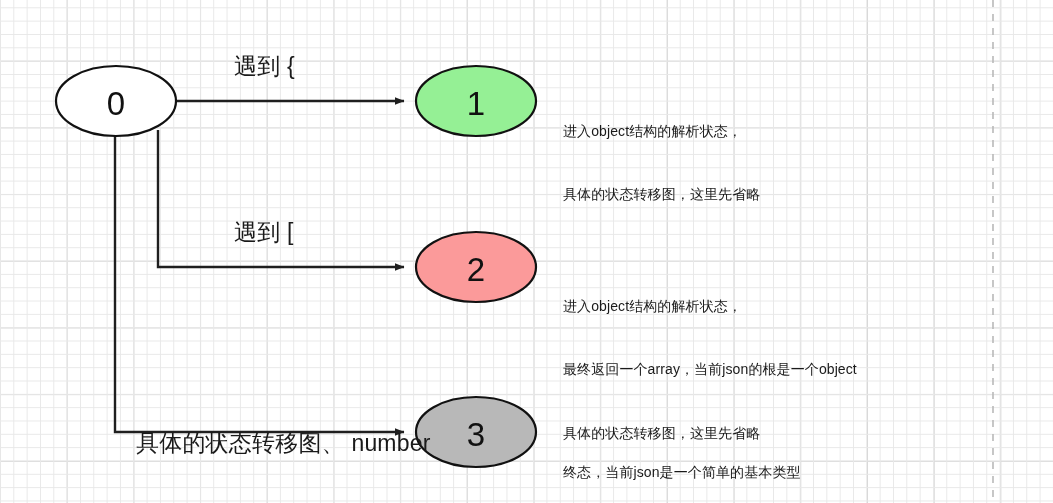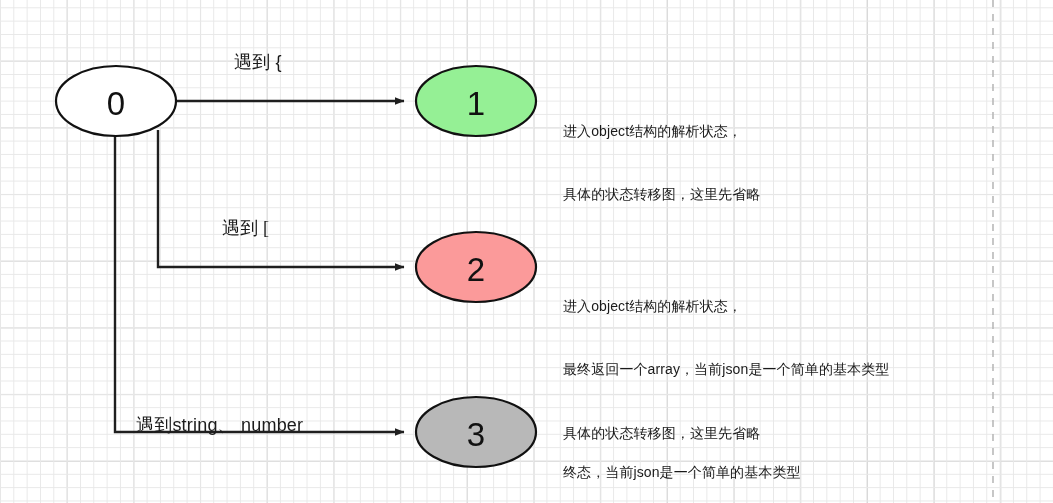--- a/index.html
+++ b/index.html
@@ -52,21 +52,21 @@
     stroke-width: 2.2;
   }
   .page-break {
     stroke: #b9b9b9;
     stroke-width: 1.6;
     stroke-dasharray: 7 7;
   }
   .edge-label {
     position: absolute;
     font-family: "Liberation Sans", "DejaVu Sans", sans-serif;
-    font-size: 18px;
+    font-size: 23px;
     color: #1a1a1a;
     white-space: pre;
     line-height: 1.42;
     letter-spacing: 0.2px;
   }
   .note {
     position: absolute;
     font-family: "Liberation Sans", "DejaVu Sans", sans-serif;
     font-size: 14px;
     color: #1a1a1a;
@@ -112,35 +112,35 @@
     </g>
 
     <g>
       <ellipse class="node-shape" cx="476" cy="432" rx="60" ry="35" fill="#b8b8b8"></ellipse>
       <text class="node-label" x="476" y="434">3</text>
     </g>
   </svg>
 
   <div class="edge-label" style="left:234px; top:50px;">遇到 {</div>
 
-  <div class="edge-label" style="left:222px; top:216px;font-family:Liberation Serif, serif;">遇到 [</div>
+  <div class="edge-label" style="left:234px; top:216px;">遇到 [</div>
 
   <div class="edge-label" style="left:136px; top:362px;">
-    <span class="note-line">遇到string、 number</span>
+    <span class="note-line">具体的状态转移图、 number</span>
     
   </div>
 
   <div class="note" style="left:563px; top:78px;">
     <span class="note-line">进入object结构的解析状态，</span>
     <span class="note-line">具体的状态转移图，这里先省略</span>
   </div>
 
   <div class="note" style="left:563px; top:253px;">
     <span class="note-line">进入object结构的解析状态，</span>
-    <span class="note-line">最终返回一个array，当前json是一个简单的基本类型</span>
+    <span class="note-line">最终返回一个array，当前json的根是一个object</span>
     <span class="note-line">具体的状态转移图，这里先省略</span>
   </div>
 
   <div class="note" style="left:563px; top:419px;">
     <span class="note-line">终态，当前json是一个简单的基本类型</span>
   </div>
 
 </div>
 
 </body></html>

